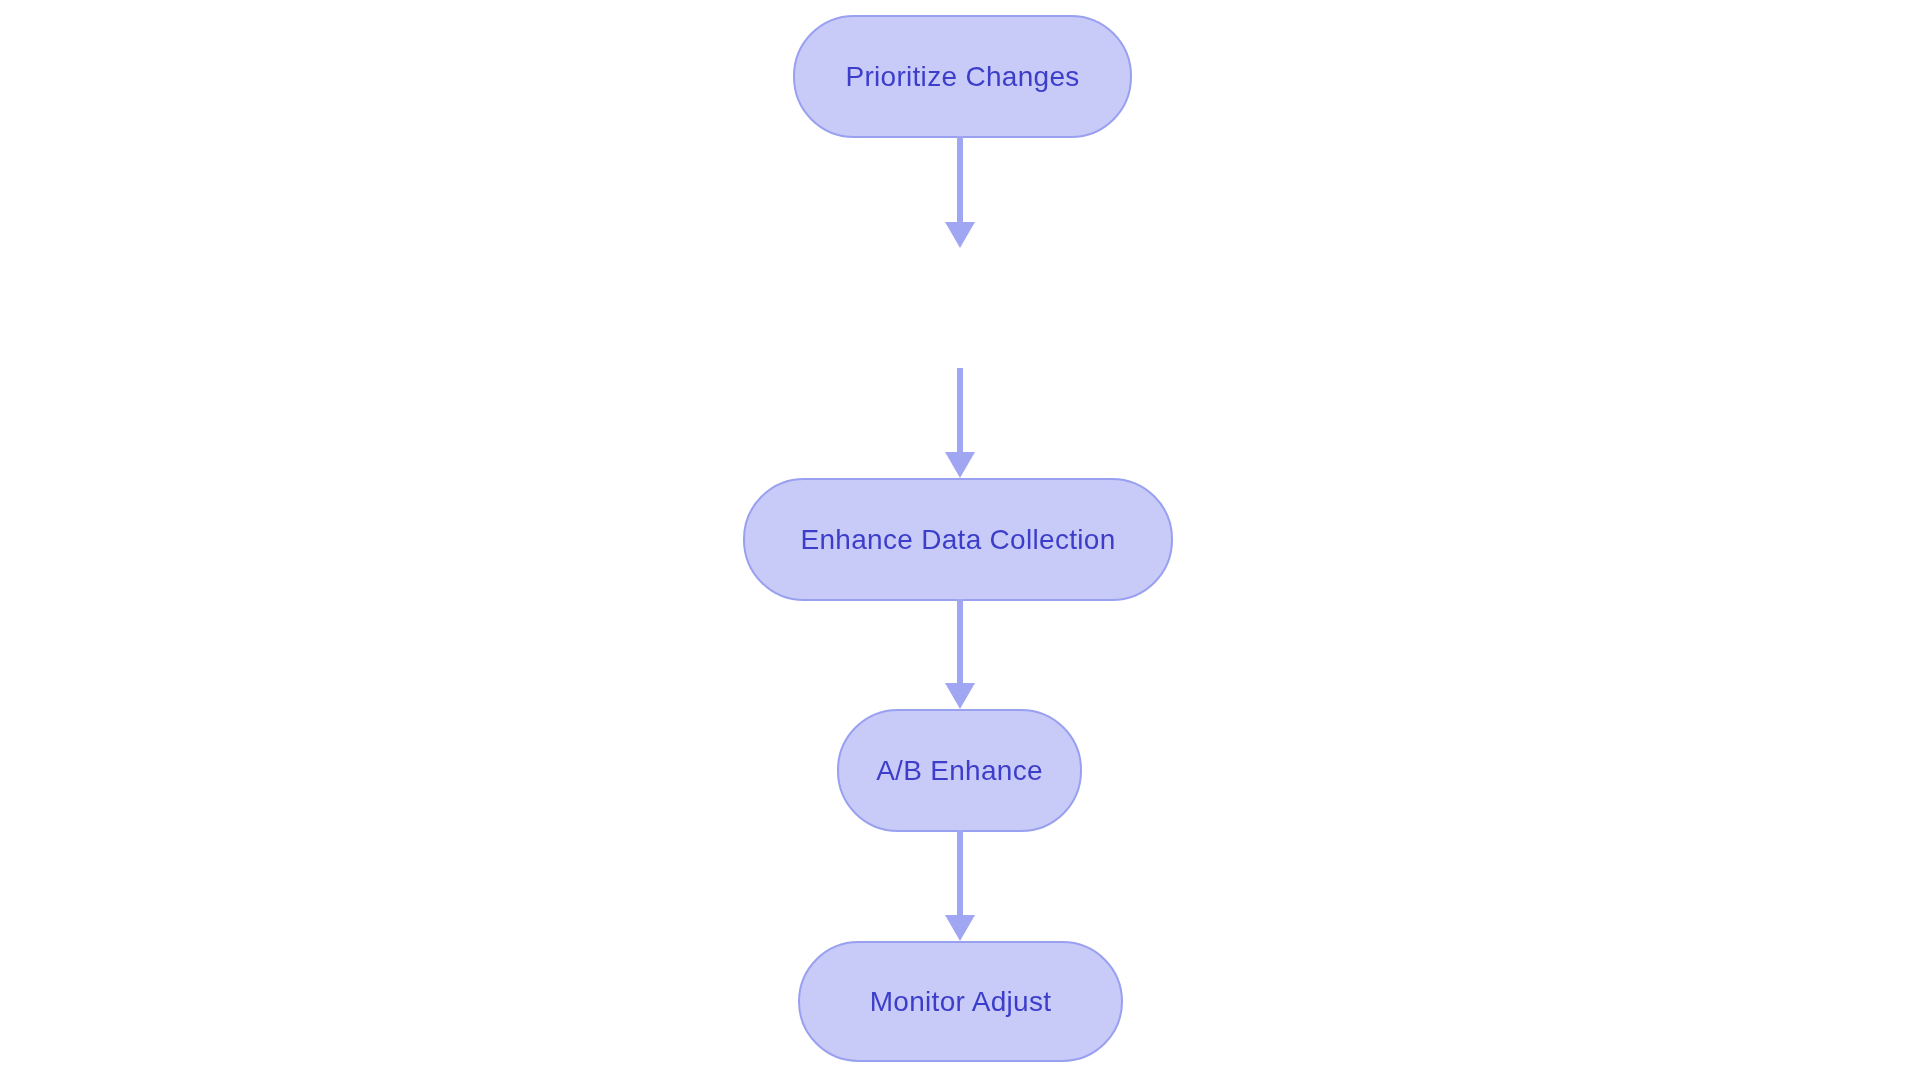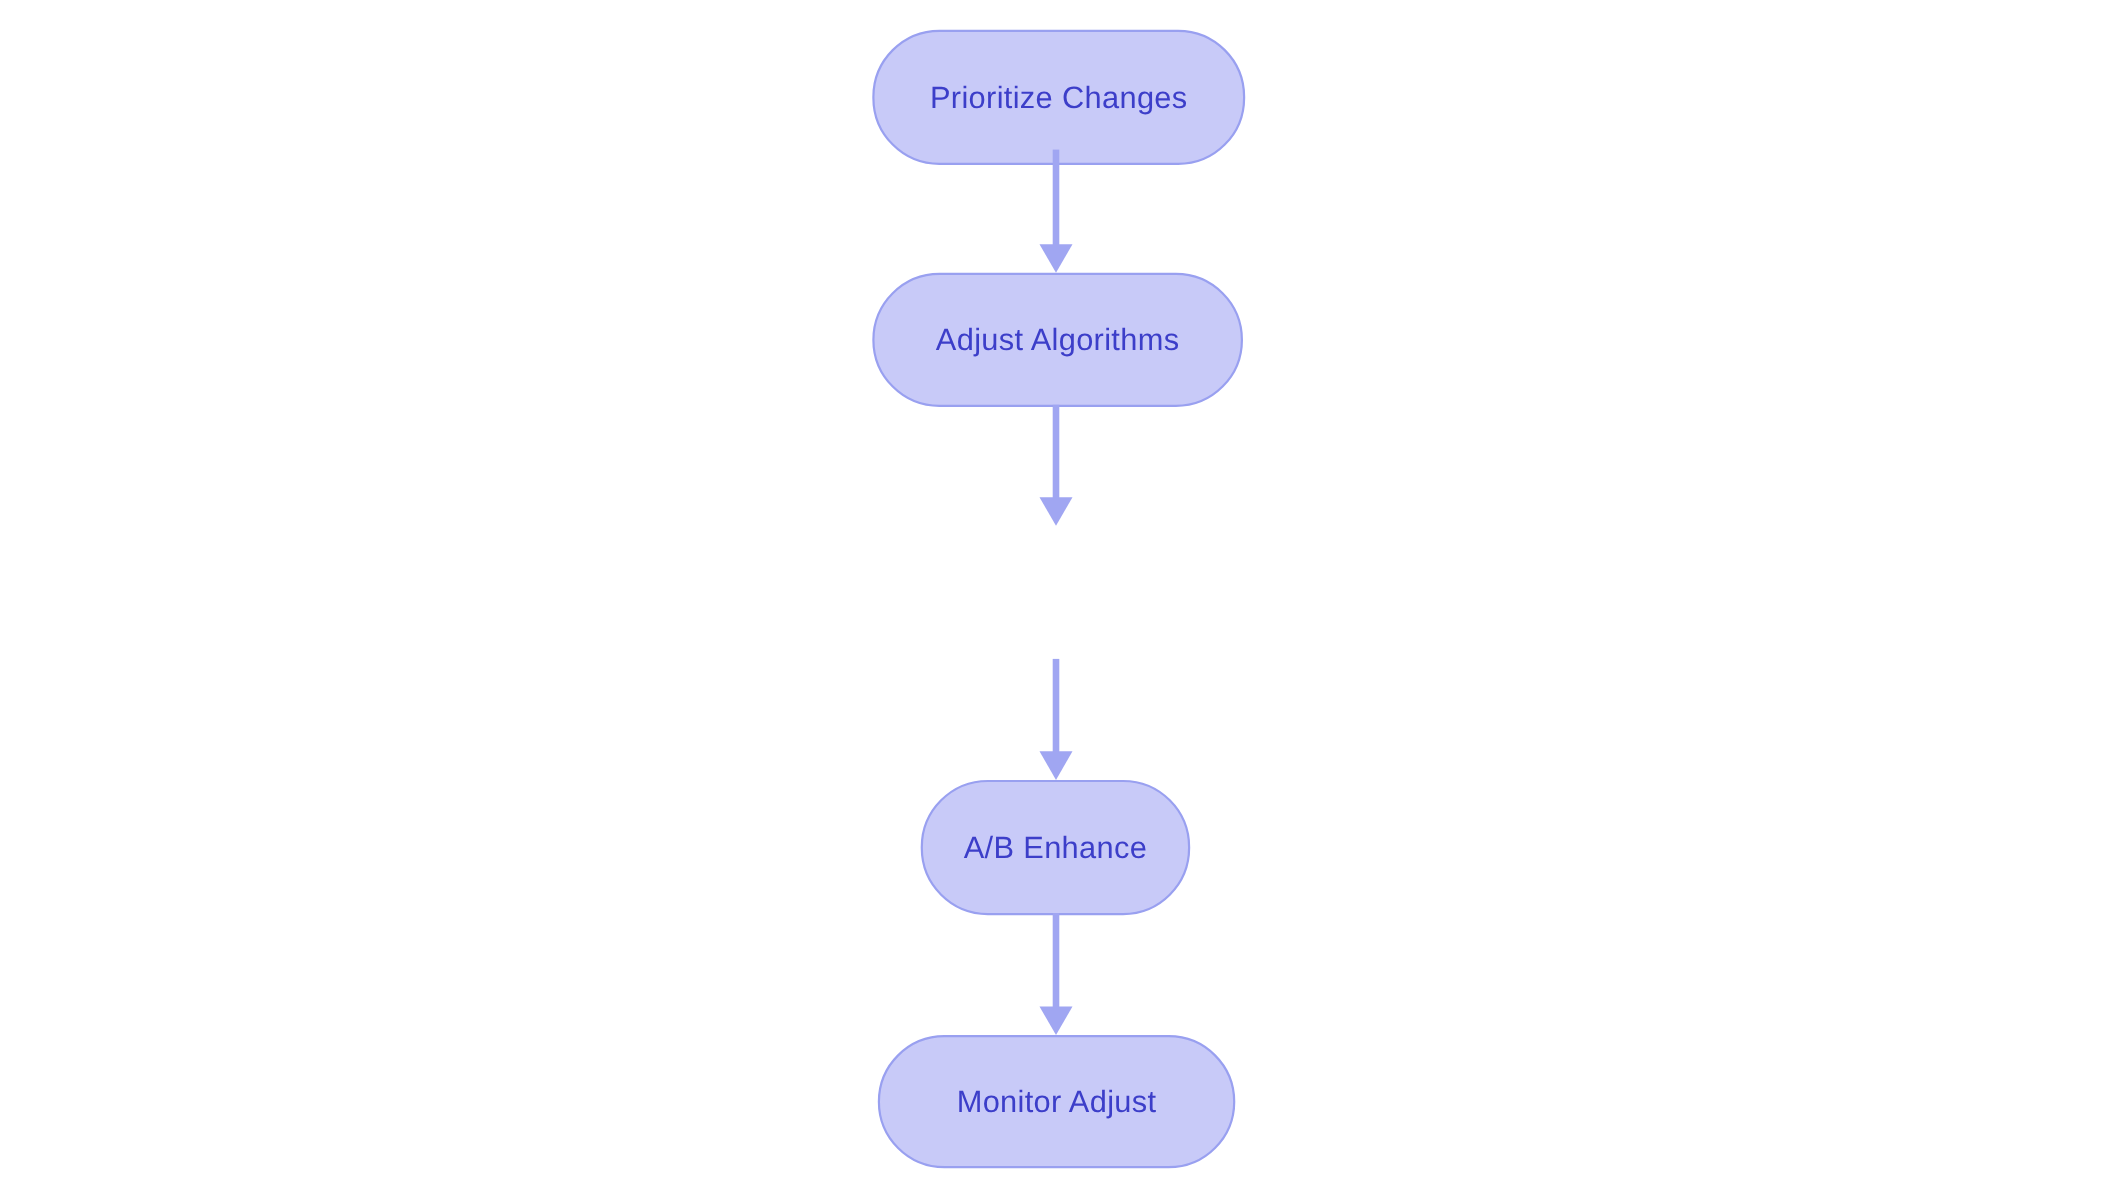--- a/index.html
+++ b/index.html
@@ -24,21 +24,21 @@
     border-radius: 61px;
     background: var(--node-fill, #c8caf8);
     border: 2px solid var(--node-border, #99a0f0);
   }
   .node-label {
     color: var(--node-text, #3c3ec9);
     font-size: 28px;
     letter-spacing: 0.3px;
     white-space: nowrap;
   }
-  .node-1 { left: 793px; top:  15px; width: 339px; height: 123px; margin-top: 12px; }
+  .node-1 { left: 793px; top:  15px; width: 339px; height: 123px; }
   .node-2 { left: 793px; top: 248px; width: 337px; height: 122px; }
   .node-3 { left: 743px; top: 478px; width: 430px; height: 123px; }
   .node-4 { left: 837px; top: 709px; width: 245px; height: 123px; }
   .node-5 { left: 798px; top: 941px; width: 325px; height: 121px; }
 
   .arrow-stem {
     position: absolute;
     width: 6px;
     left: 957px;
     background: var(--arrow, #a0a6f2);
@@ -66,27 +66,27 @@
 
 <div class="canvas">
 
   <div class="node node-1">
     <span class="node-label">Prioritize Changes</span>
   </div>
 
   <div class="arrow-stem stem-1"></div>
   <div class="arrow-head head-1"></div>
 
-  <div class="node node-2">
-    <span class="node-label">Adjust Algorithms</span>
-  </div>
 
   <div class="arrow-stem stem-2"></div>
   <div class="arrow-head head-2"></div>
 
+  <div class="node node-3">
+    <span class="node-label">Enhance Data Collection</span>
+  </div>
 
   <div class="arrow-stem stem-3"></div>
   <div class="arrow-head head-3"></div>
 
   <div class="node node-4">
     <span class="node-label">A/B Enhance</span>
   </div>
 
   <div class="arrow-stem stem-4"></div>
   <div class="arrow-head head-4"></div>

